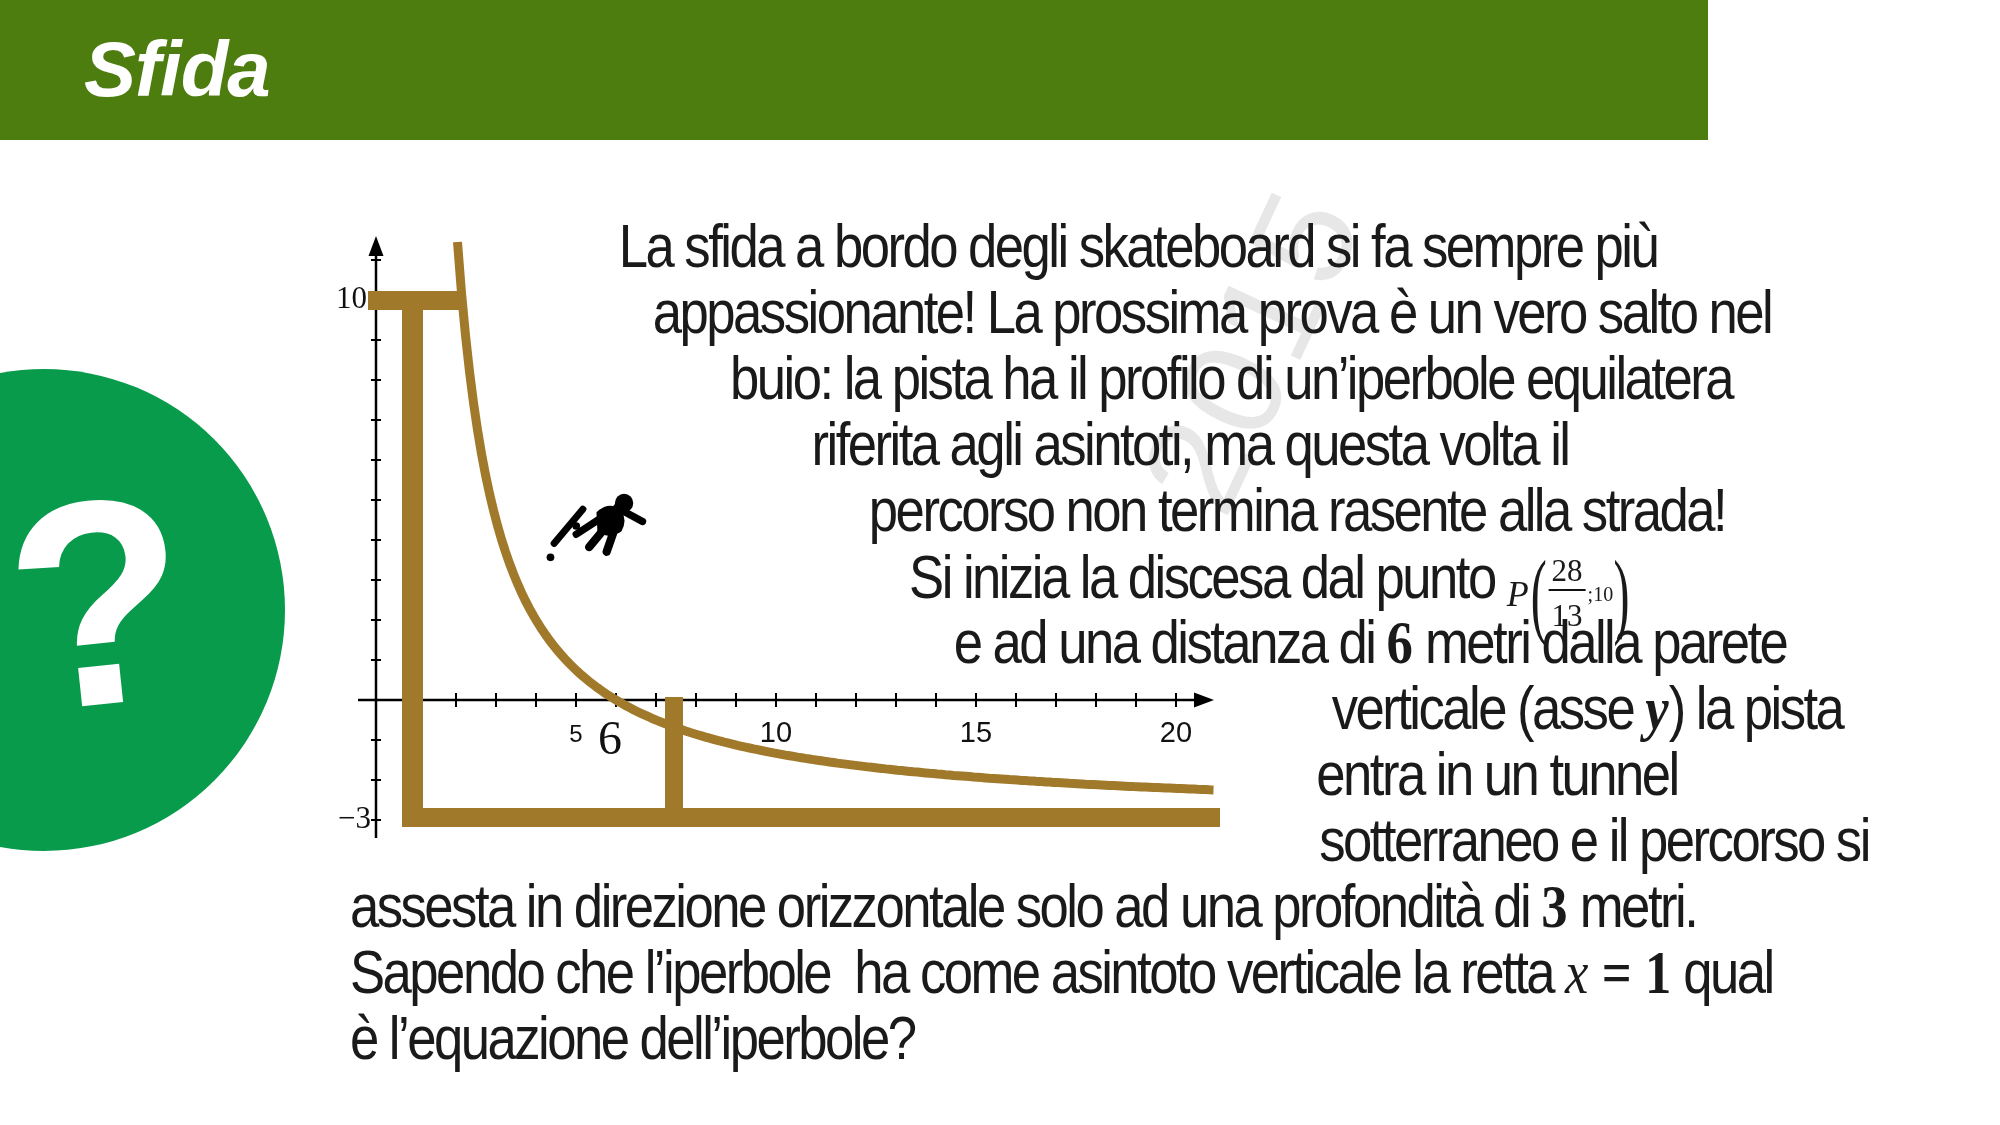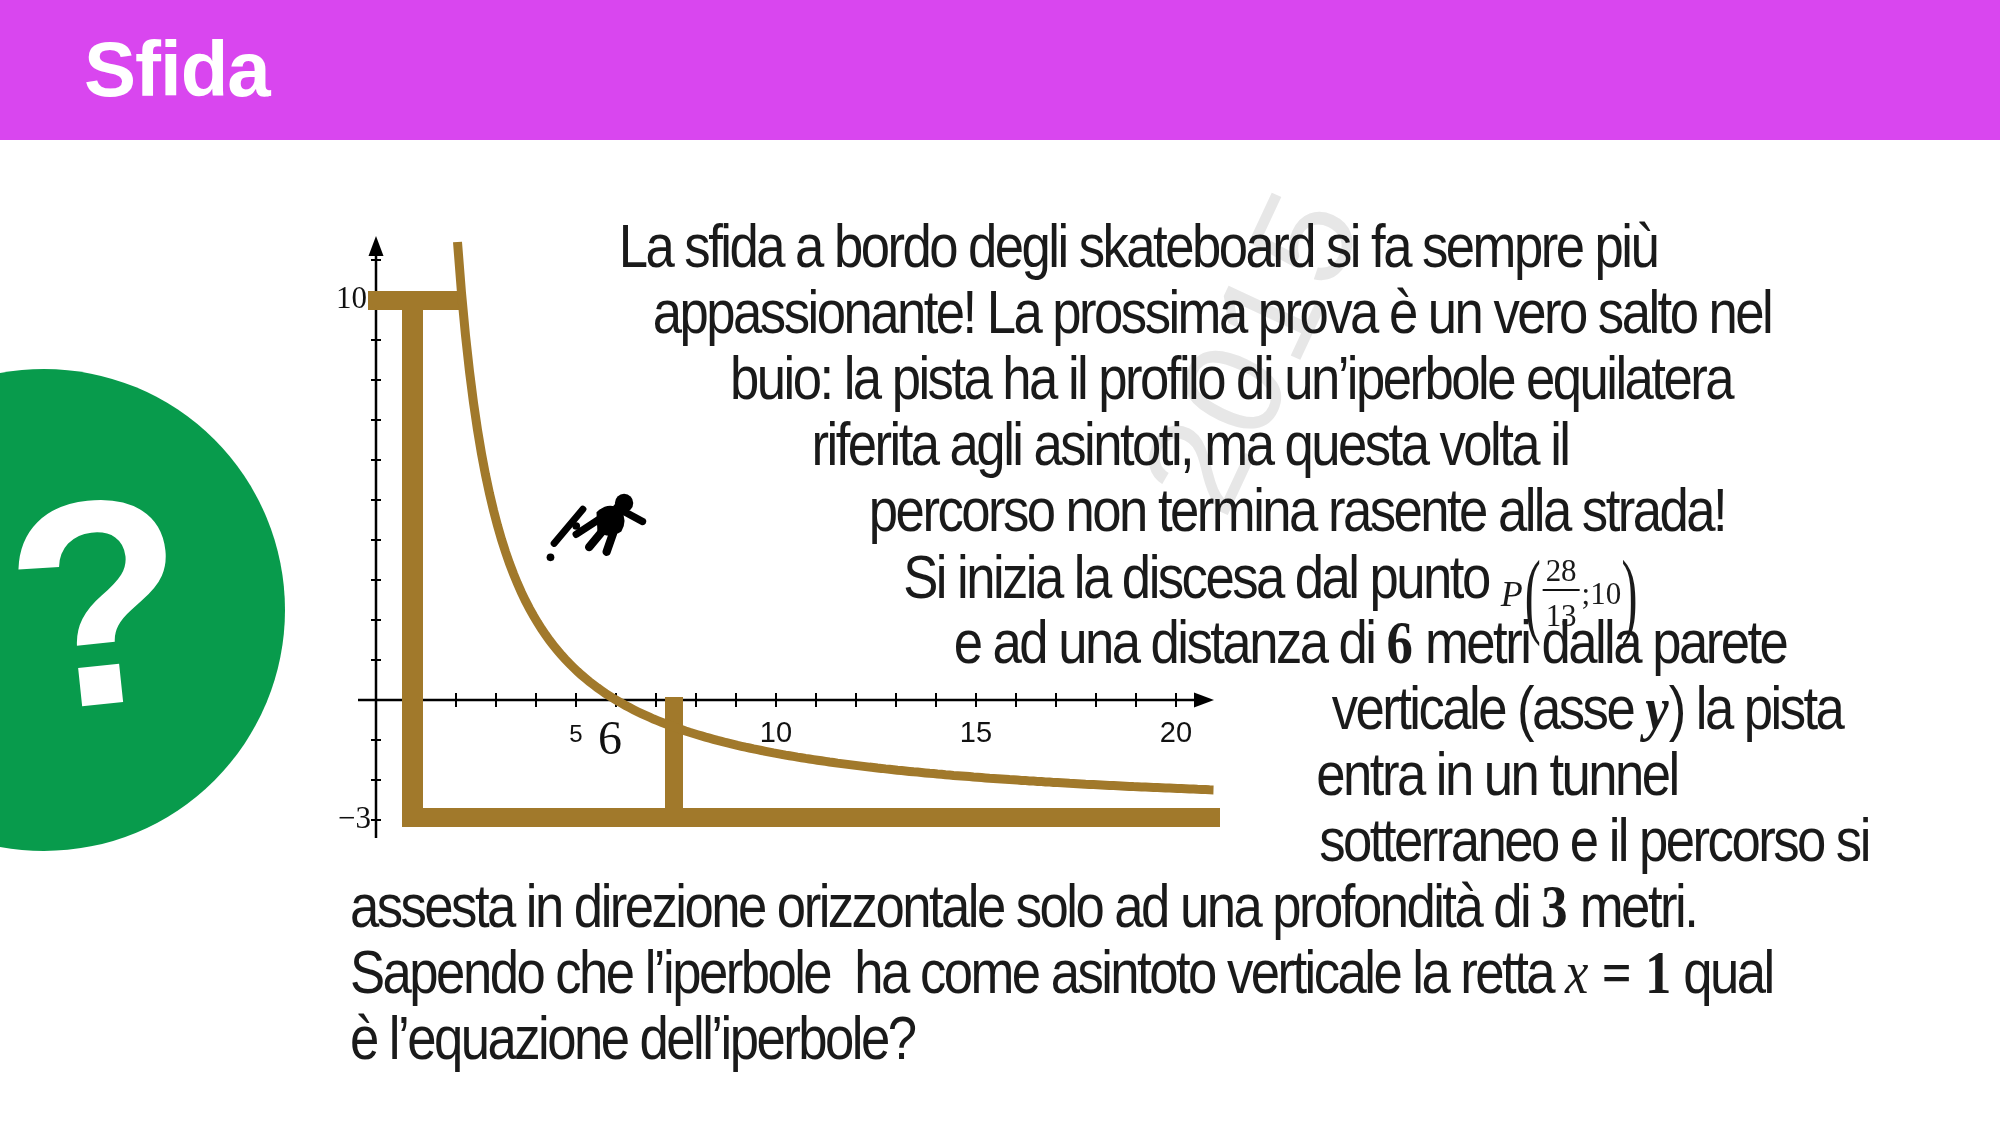--- a/index.html
+++ b/index.html
@@ -1,20 +1,20 @@
 <!DOCTYPE html>
 <html><head>
 <meta charset="utf-8">
 <style>
   html,body{margin:0;padding:0;background:#ffffff;}
   .slide{position:relative;width:2000px;height:1125px;overflow:hidden;background:#fff;
          font-family:"Liberation Sans",sans-serif;color:#161616;}
 
   
-  .header{position:absolute;left:0;top:0;width:2000px;height:140px;background:#d946ef;}
+  .header{position:absolute;left:0;top:0;width:1708px;height:140px;background:#4d7c0f;font-style:italic;}
   .header h1{margin:0;padding:30px 0 0 84px;font-size:78px;font-weight:bold;color:#ffffff;
              letter-spacing:-1px;line-height:1;}
 
   
   .qbadge{position:absolute;left:-197px;top:369px;width:482px;height:482px;border-radius:50%;
           background:#089B4C;}
   .qmark{position:absolute;left:206px;top:88px;font-size:292px;line-height:292px;font-weight:bold;
          color:#ffffff;transform:rotate(-6deg);}
 
   
@@ -47,21 +47,21 @@
 
   .math{display:inline-flex;align-items:center;vertical-align:middle;
         font-family:"Liberation Serif",serif;letter-spacing:0;
         transform:scaleX(1.176) translateY(12px);transform-origin:left center;}
   .mname{font-style:italic;font-size:36px;margin-right:2px;}
   .paren{font-size:96px;font-weight:300;line-height:0;transform:scaleX(0.5);margin:0 -8px;}
   .frac{display:inline-flex;flex-direction:column;align-items:center;line-height:1.05;
         font-size:31px;margin:0 2px;gap:8px;}
   .frac .num{border-bottom:2.5px solid #111;padding:0 3px 1px;}
   .frac .den{padding-top:1px;}
-  .mrest{font-size:31px;}
+  .mrest{font-size:20px;}
 </style>
 </head>
 <body>
 
 <div class="slide">
 
   <div class="watermark">2015</div>
 
   <svg id="fig" viewBox="0 0 2000 1125" xmlns="http://www.w3.org/2000/svg">
 

